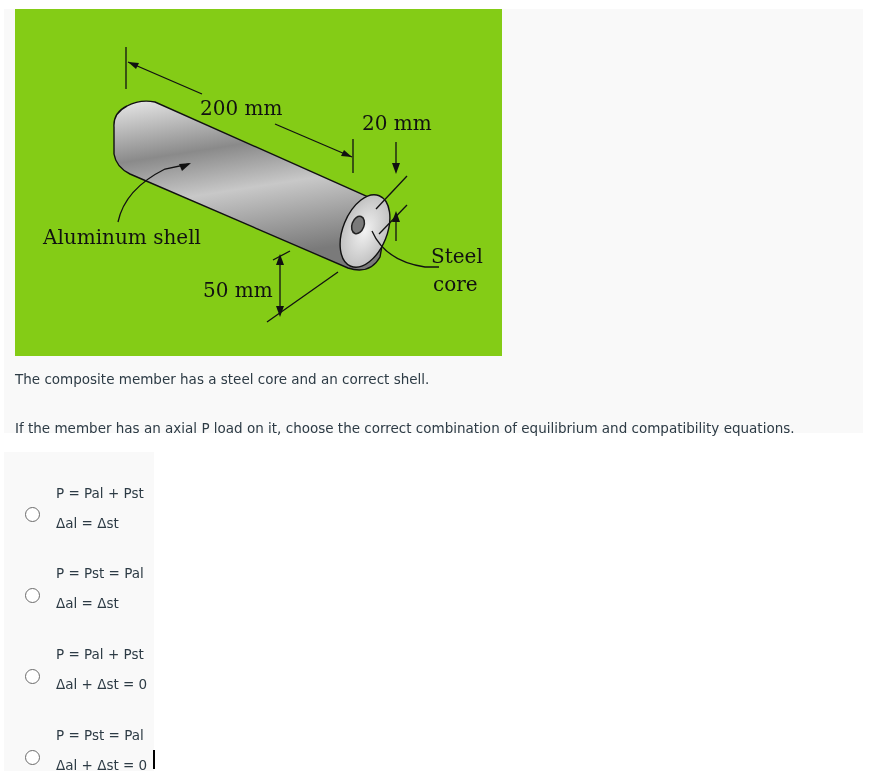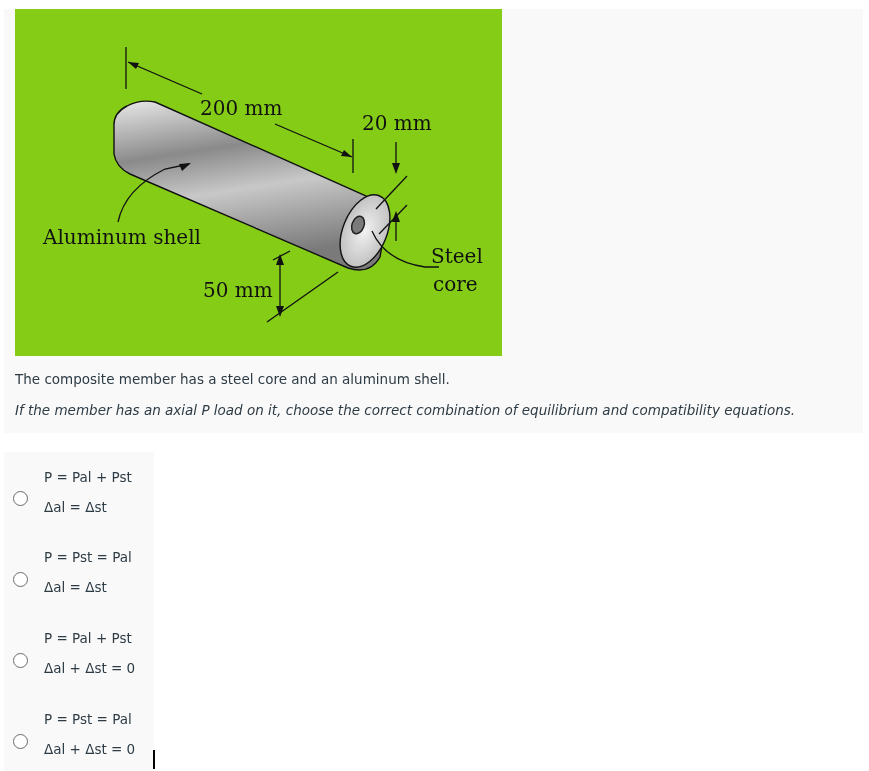--- a/index.html
+++ b/index.html
@@ -3,23 +3,23 @@
 <meta charset="utf-8">
 <style>
   html, body { margin:0; padding:0; background:#ffffff; }
   body { width:869px; height:771px; position:relative; overflow:hidden;
          font-family:"DejaVu Sans", "Liberation Sans", sans-serif; color:#2d3b45; }
   .question-box { position:absolute; left:4px; top:9px; width:859px; height:424px; background:#f9f9f9; }
   .figure { position:absolute; left:15px; top:9px; width:487px; height:347px; background:#84cc16; }
   .figure svg { display:block; }
   .q-text { position:absolute; left:15px; font-size:13.5px; color:#2d3b45; white-space:nowrap; }
   .q1 { top:371px; }
-  .q2 { top:402px;font-style:italic; }
+  .q2 { top:420px; }
   .options-box { position:absolute; left:4px; top:452px; width:150px; height:319px; background:#f9f9f9; }
-  .option { position:absolute; left:0; width:150px; height:78px; }
+  .option { position:absolute; left:12px; width:150px; height:78px;margin-top:16px; }
   .radio { position:absolute; left:9px; width:15px; height:15px; border:1.5px solid #6b6b6b; border-radius:50%; background:#fff; box-sizing:border-box; }
   .eq { position:absolute; left:40px; font-size:13.5px; color:#2d3b45; white-space:nowrap; }
   .cursor { position:absolute; left:153px; top:750px; width:1.5px; height:19px; background:#000; }
   .svg-label { font-family:"DejaVu Serif", "Liberation Serif", serif; fill:#111; }
 </style>
 </head>
 <body>
 
 <div class="question-box"></div>
 
@@ -70,21 +70,21 @@
     <polygon points="265,245 261,256 269,256" fill="#111"></polygon>
     <polygon points="265,308 261,297 269,297" fill="#111"></polygon>
     <text class="svg-label" x="188" y="288" font-size="20">50 mm</text>
 
     <path d="M 357 222 Q 370 252 410 258 L 424 258" fill="none" stroke="#111" stroke-width="1.3"></path>
     <text class="svg-label" x="416" y="254" font-size="20">Steel</text>
     <text class="svg-label" x="418" y="282" font-size="20">core</text>
   </svg>
 </div>
 
-<div class="q-text q1">The composite member has a steel core and an aluminum shell.</div>
+<div class="q-text q1">The composite member has a steel core and an correct shell.</div>
 <div class="q-text q2">If the member has an axial P load on it, choose the correct combination of equilibrium and compatibility equations.</div>
 
 <div class="options-box">
   <div class="option" style="top:10px;">
     <div class="radio" style="top:29px;"></div>
     <div class="eq" style="top:7px;">P = Pal + Pst</div>
     <div class="eq" style="top:37px;">Δal = Δst</div>
   </div>
   <div class="option" style="top:91px;">
     <div class="radio" style="top:29px;"></div>

